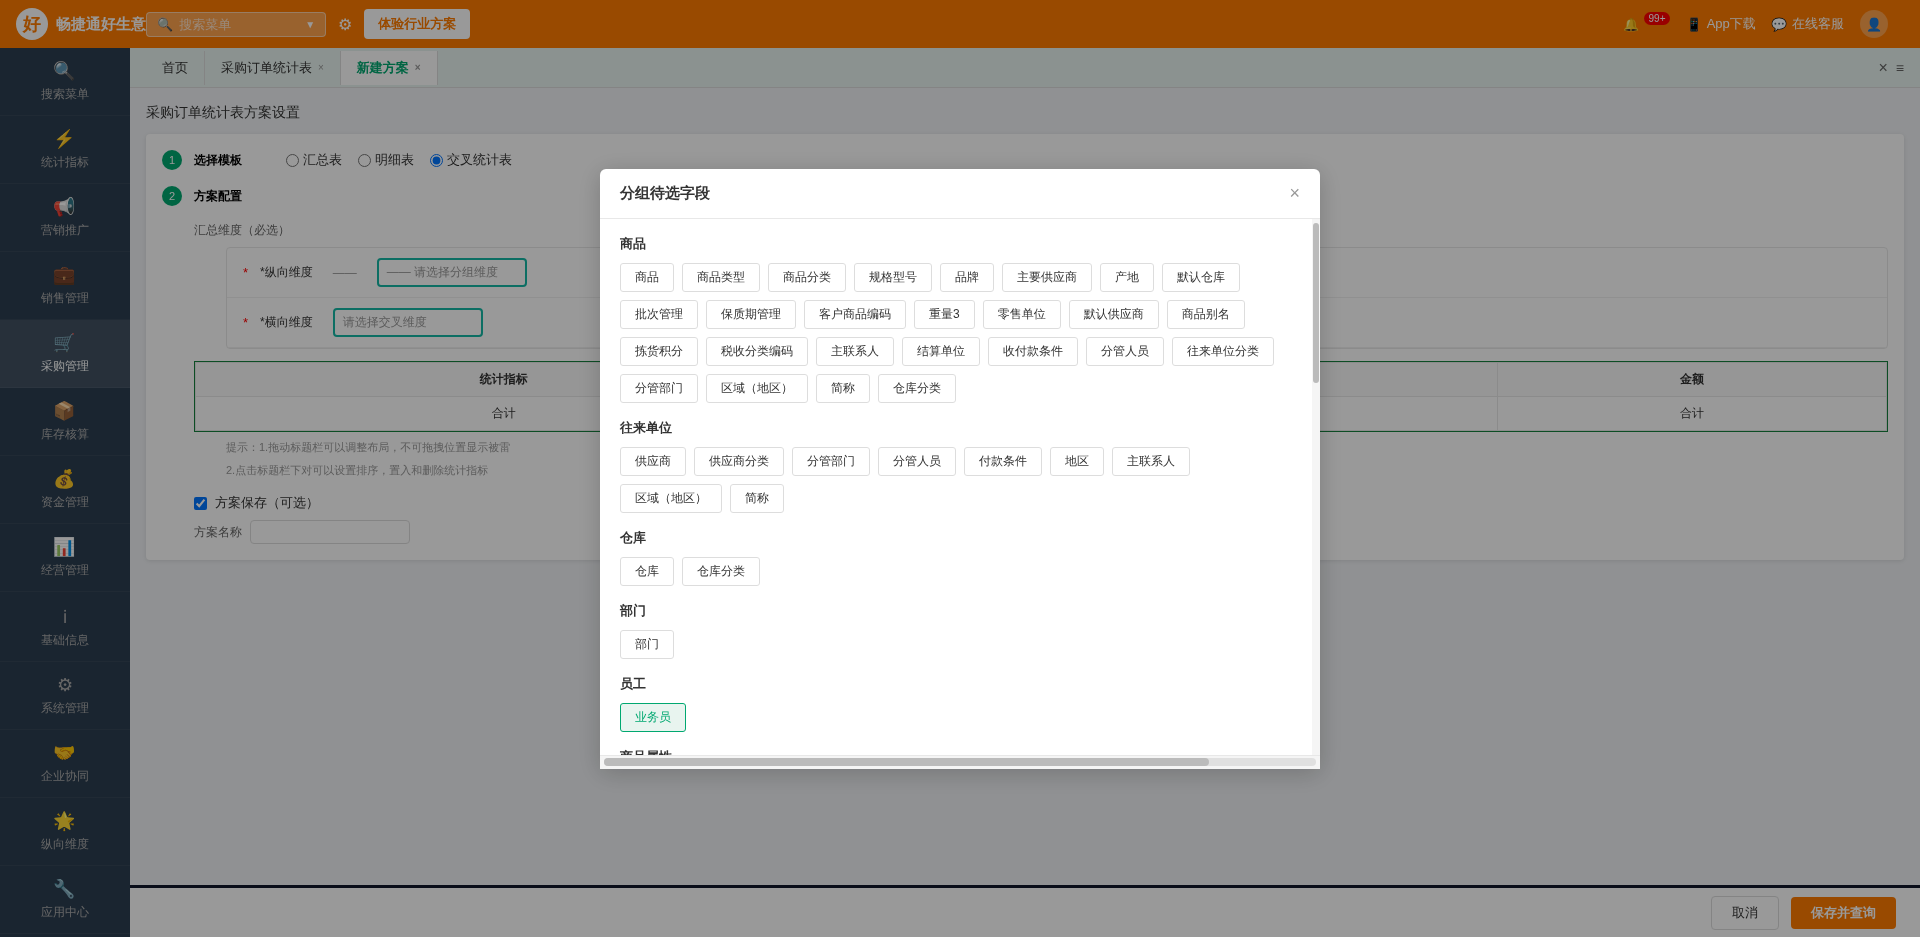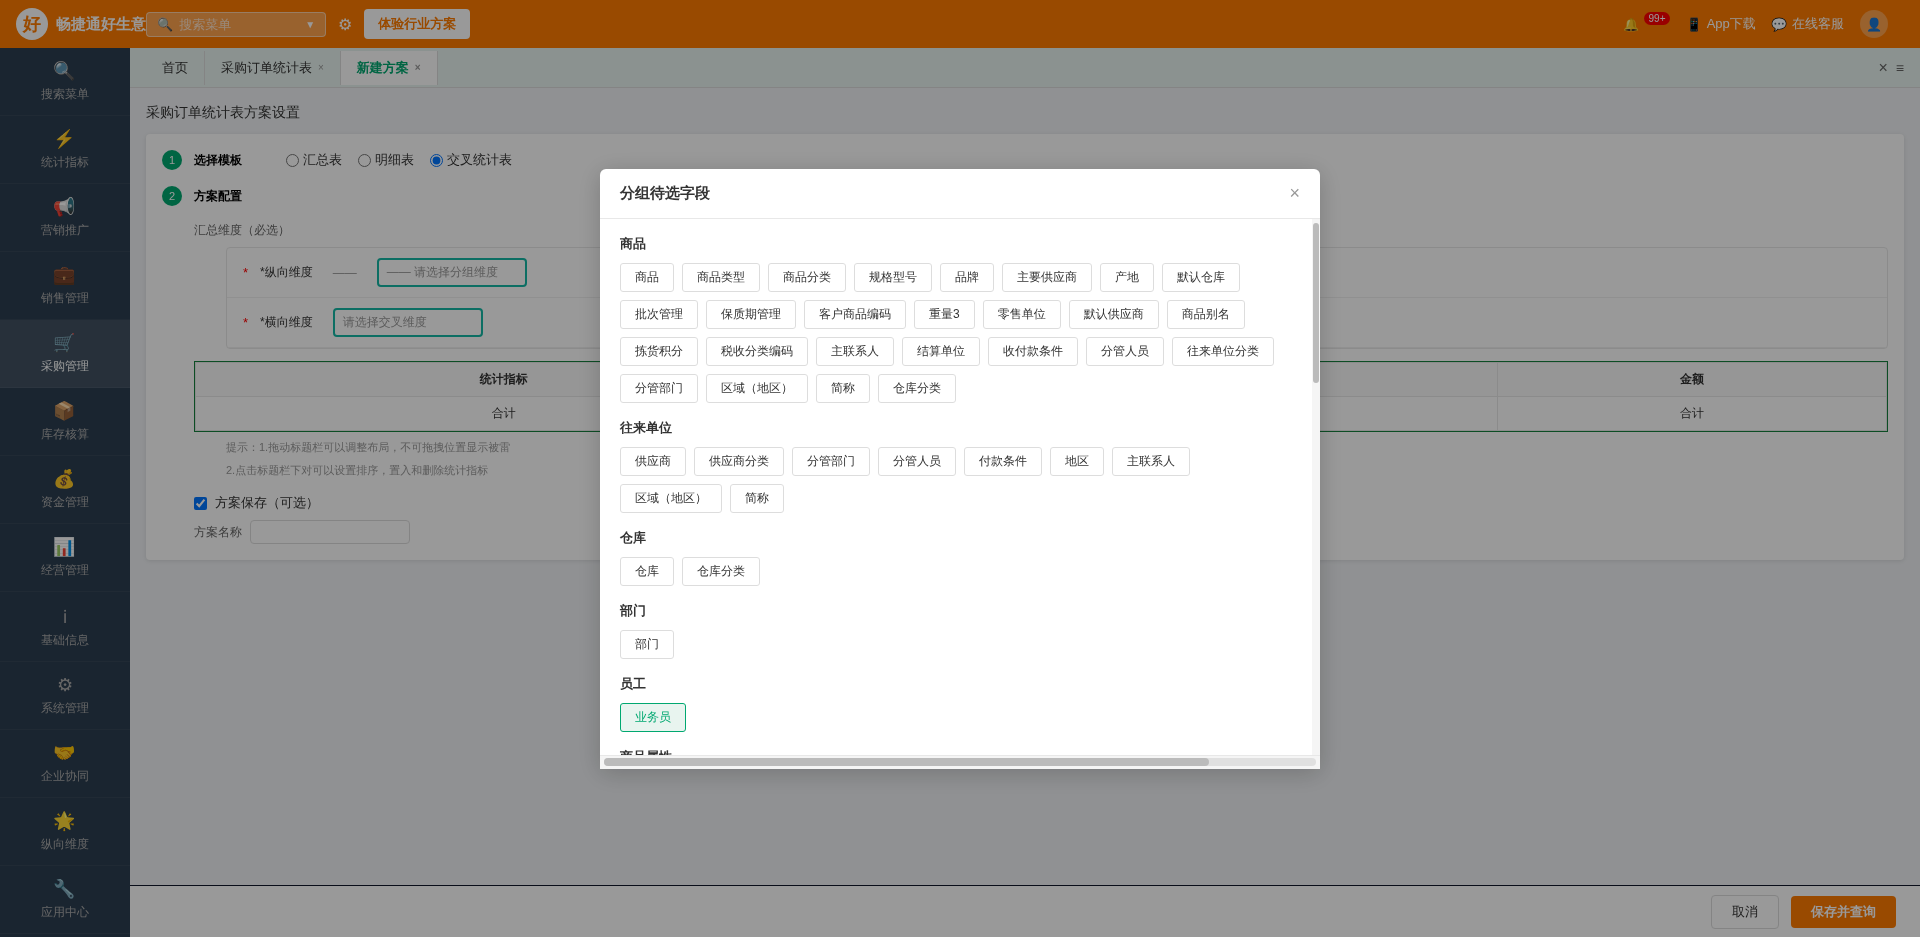--- a/index.html
+++ b/index.html
@@ -309,21 +309,21 @@
     }
 
     
     .page-footer {
       position: fixed;
       bottom: 0;
       left: 130px;
       right: 0;
       height: 52px;
       background: white;
-      border-top: 1px solid #0f172a;
+      border-top: 3px solid #0f172a;
       display: flex;
       align-items: center;
       justify-content: flex-end;
       padding: 0 24px;
       gap: 12px;
       z-index: 200;
     }
     .btn-cancel {
       background: white;
       border: 1px solid #ddd;

